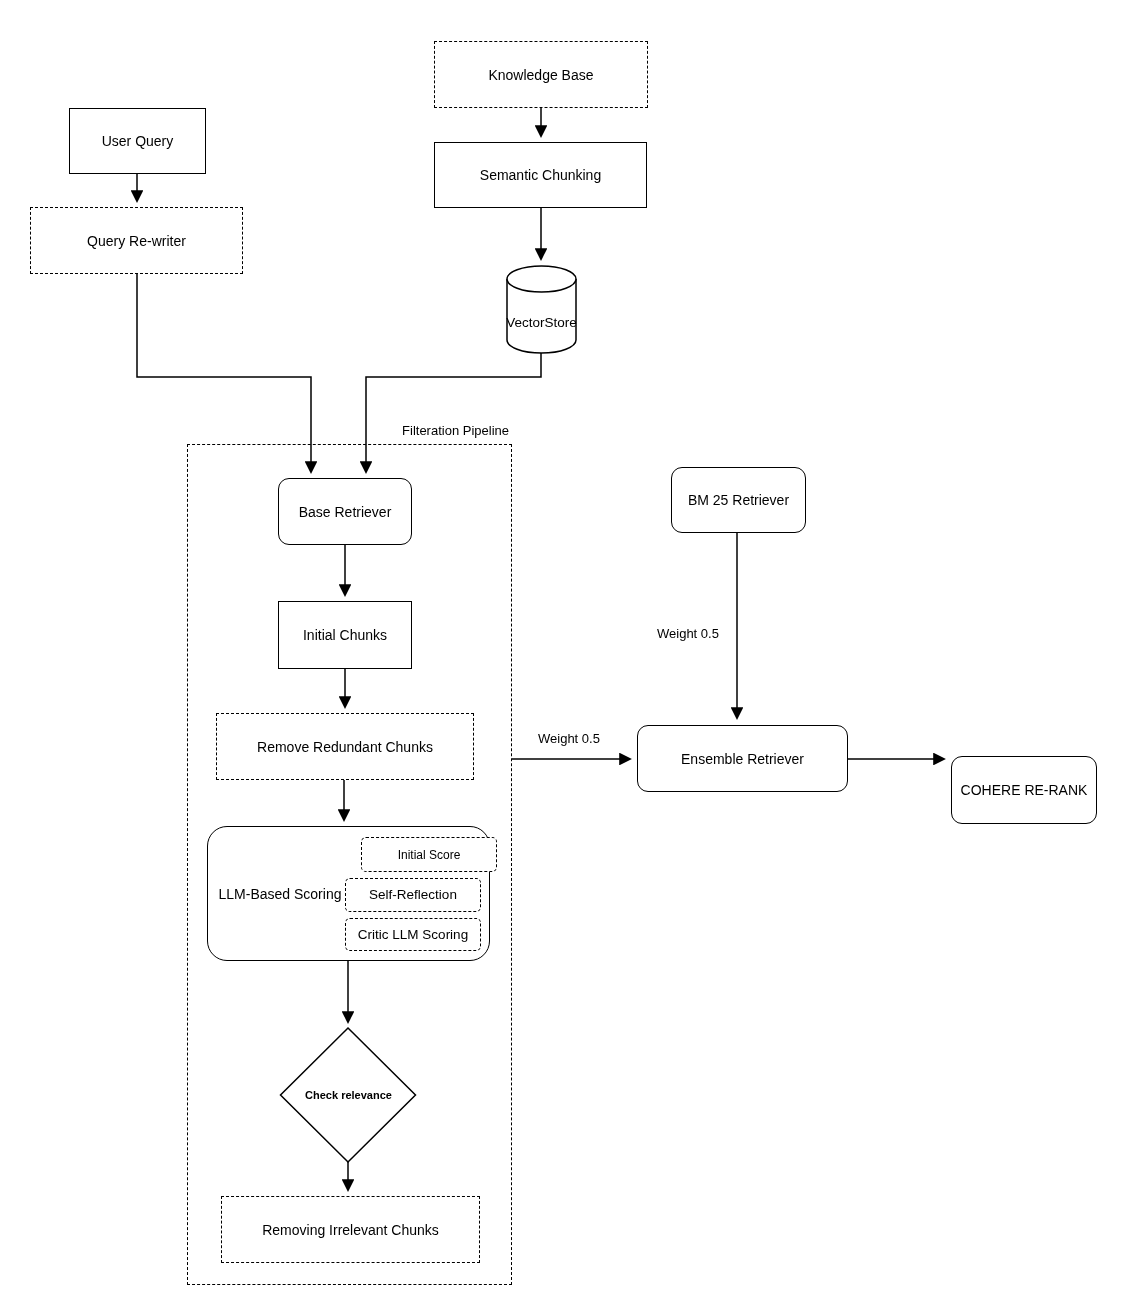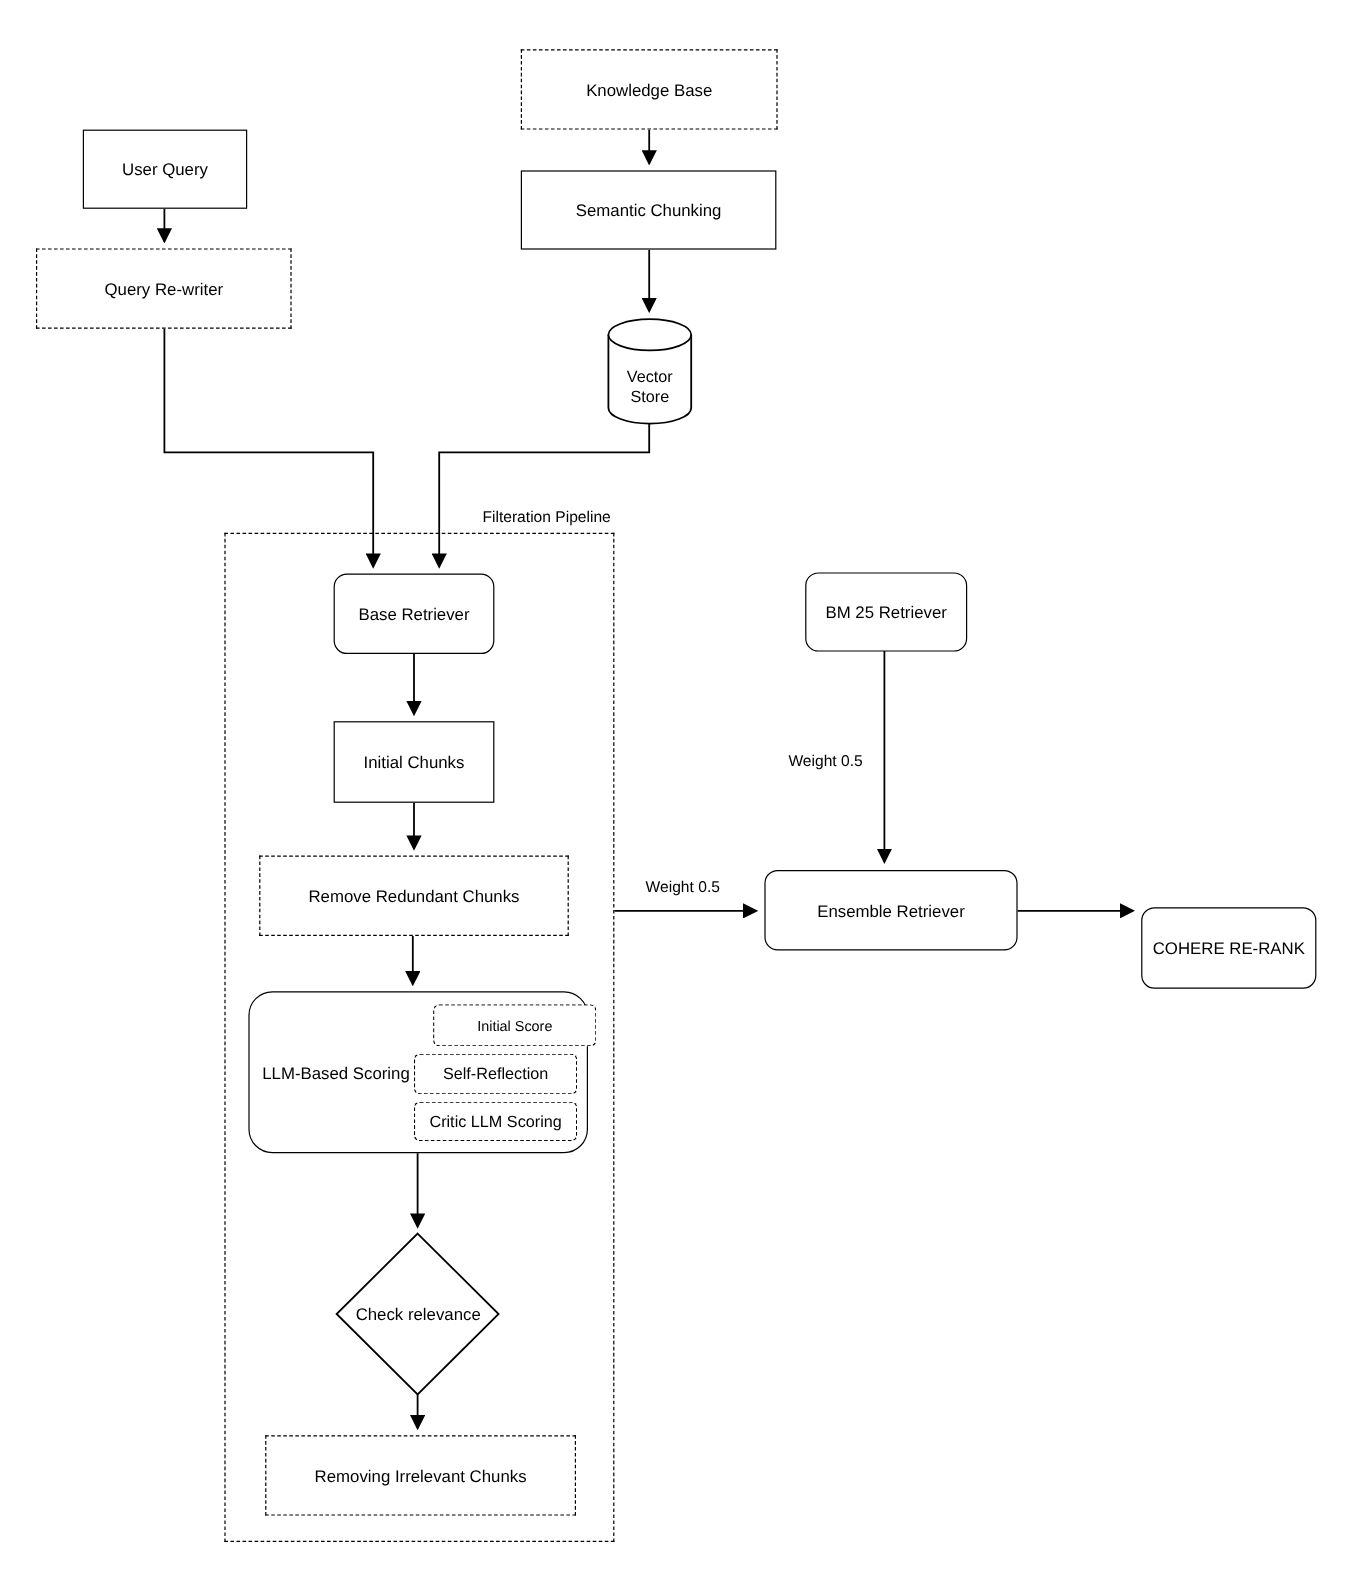--- a/index.html
+++ b/index.html
@@ -133,21 +133,21 @@
   </div>
 
   <div class="node dashed" style="left:434px; top:41px; width:214px; height:67px;">
     <span>Knowledge Base</span>
   </div>
 
   <div class="node solid" style="left:434px; top:142px; width:213px; height:66px;">
     <span>Semantic Chunking</span>
   </div>
 
-  <div class="overlay-label" style="left:505px; top:302px; width:73px; height:40px; flex-direction:column; font-size:13.5px;">
+  <div class="overlay-label" style="left:505px; top:302px; width:73px; height:40px; font-size:13.5px;">
     <span>Vector</span>
     <span>Store</span>
   </div>
 
   <div class="node solid rounded" style="left:278px; top:478px; width:134px; height:67px;">
     <span>Base Retriever</span>
   </div>
 
   <div class="node dashed" style="left:216px; top:713px; width:258px; height:67px;">
     <span>Remove Redundant Chunks</span>
@@ -163,27 +163,27 @@
       <span>Initial Score</span>
     </div>
     <div class="node dashed rounded-sm" style="left:137px; top:51px; width:136px; height:34px; font-size:13.5px;">
       <span>Self-Reflection</span>
     </div>
     <div class="node dashed rounded-sm" style="left:137px; top:91px; width:136px; height:33px; font-size:13.5px;">
       <span>Critic LLM Scoring</span>
     </div>
   </div>
 
-  <div class="overlay-label" style="left:281px; top:1080px; width:135px; height:30px; font-size:14px;">Check relevance</div>
+  <div class="overlay-label" style="left:281px; top:1080px; width:135px; height:30px; font-size:11px;font-weight:bold;">Check relevance</div>
 
   <div class="node dashed" style="left:221px; top:1196px; width:259px; height:67px;text-align:center;">
     <span>Removing Irrelevant Chunks</span>
   </div>
 
-  <div class="node solid rounded" style="left:671px; top:477px; width:135px; height:66px;">
+  <div class="node solid rounded" style="left:671px; top:467px; width:135px; height:66px;">
     <span>BM 25 Retriever</span>
   </div>
 
   <div class="node solid rounded" style="left:637px; top:725px; width:211px; height:67px;">
     <span>Ensemble Retriever</span>
   </div>
 
   <div class="node solid rounded" style="left:951px; top:724px; width:146px; height:68px;margin-top:32px;">
     <span>COHERE RE-RANK</span>
   </div>

